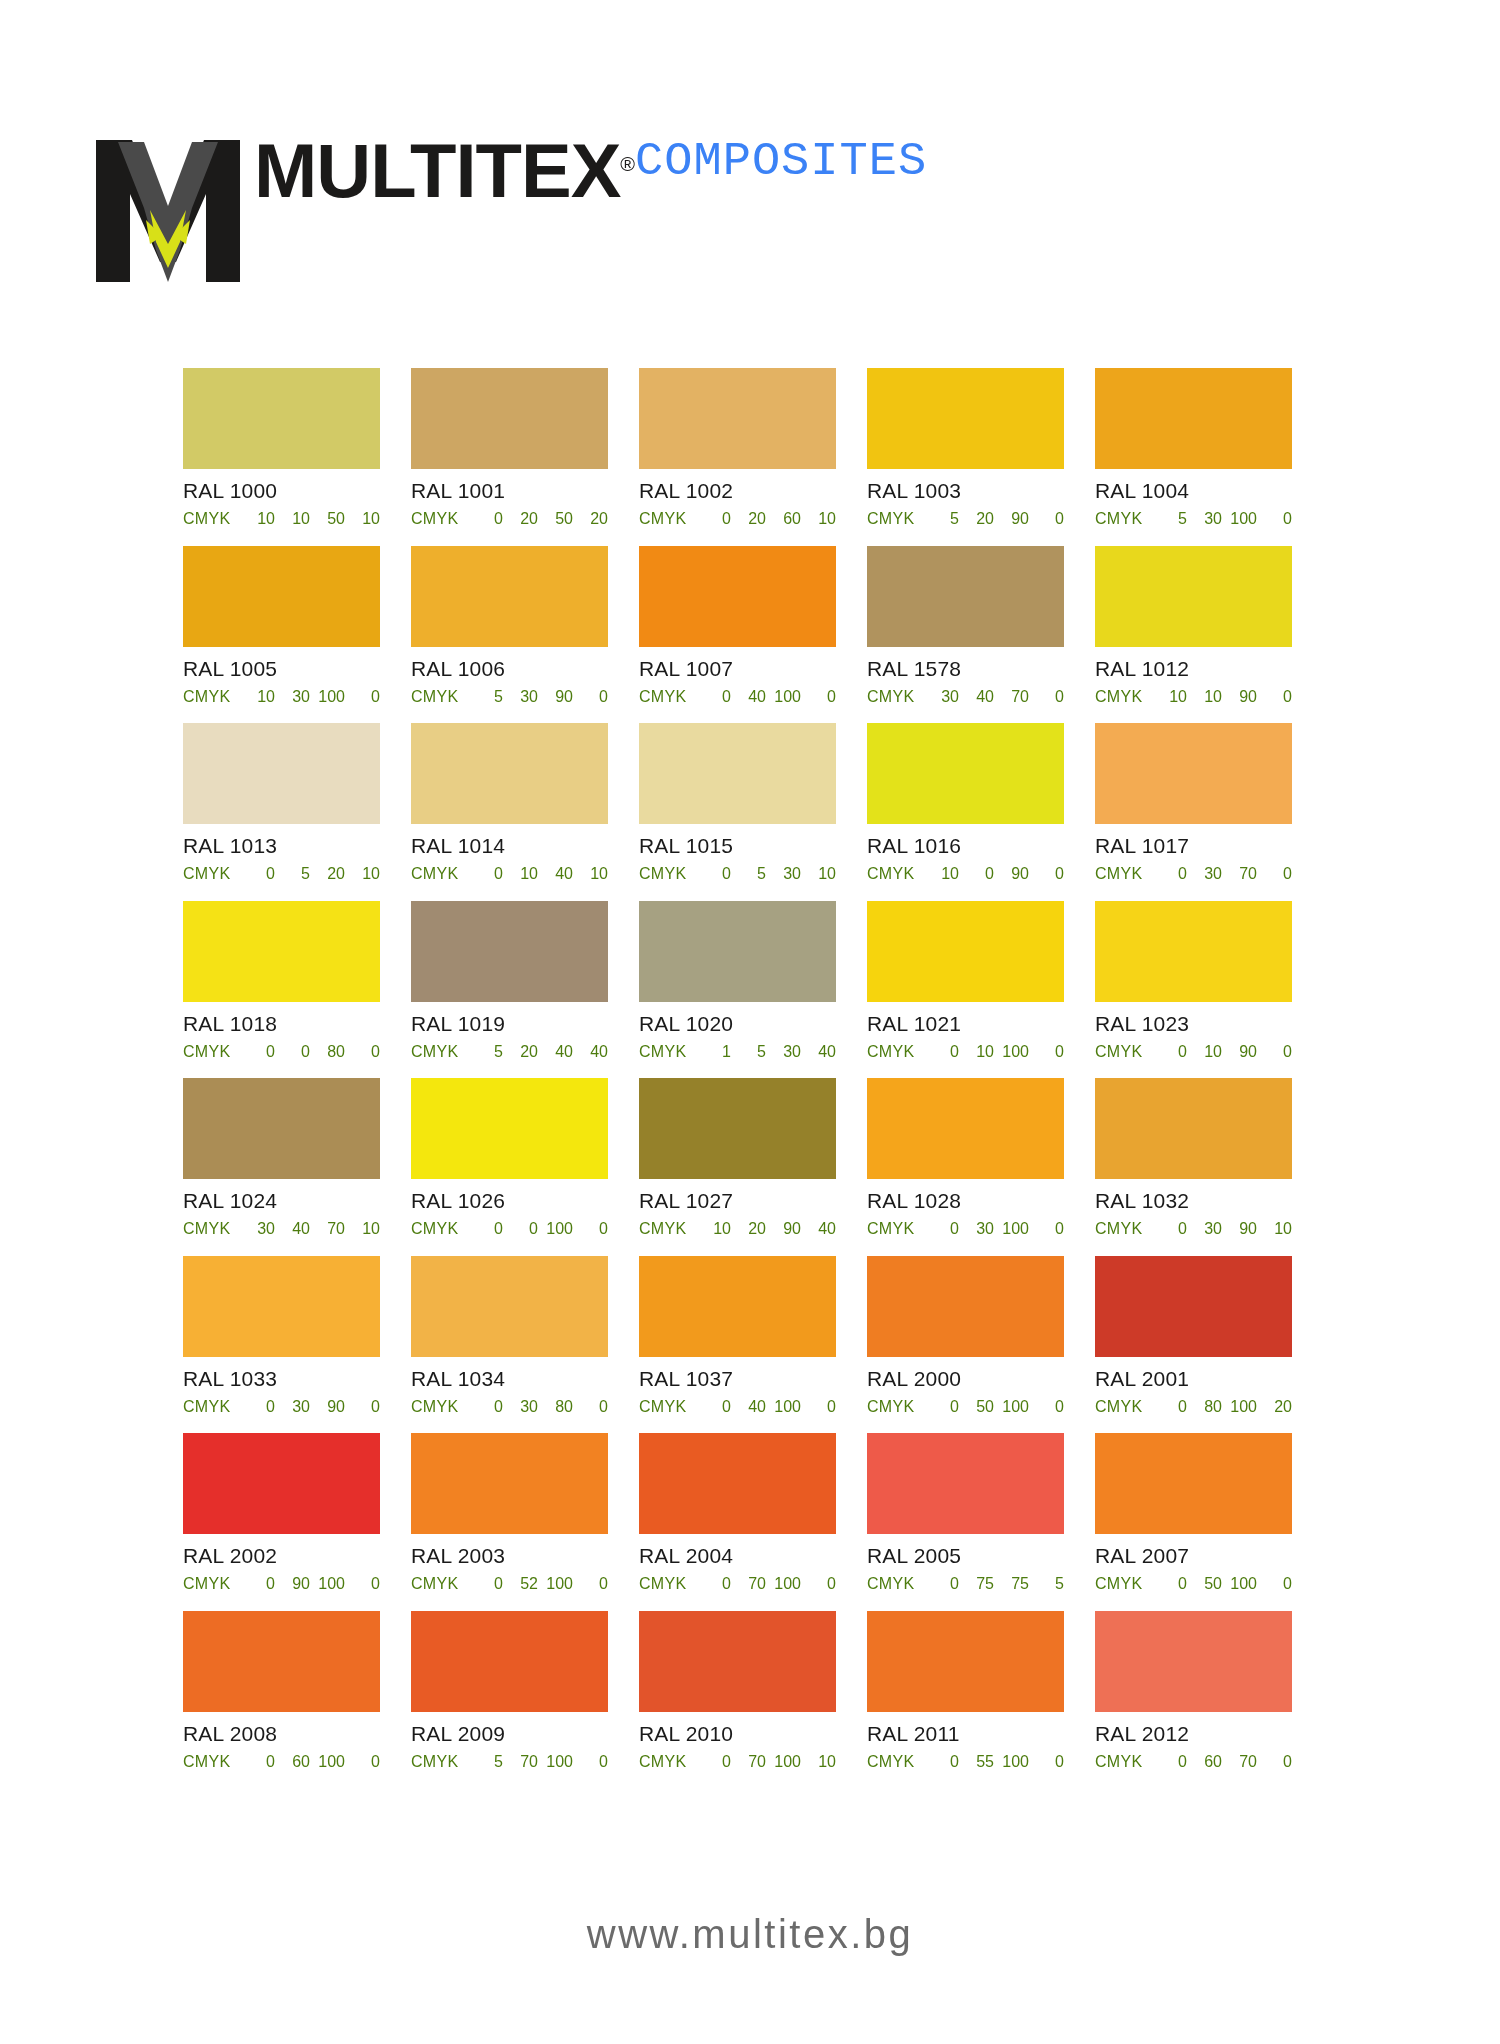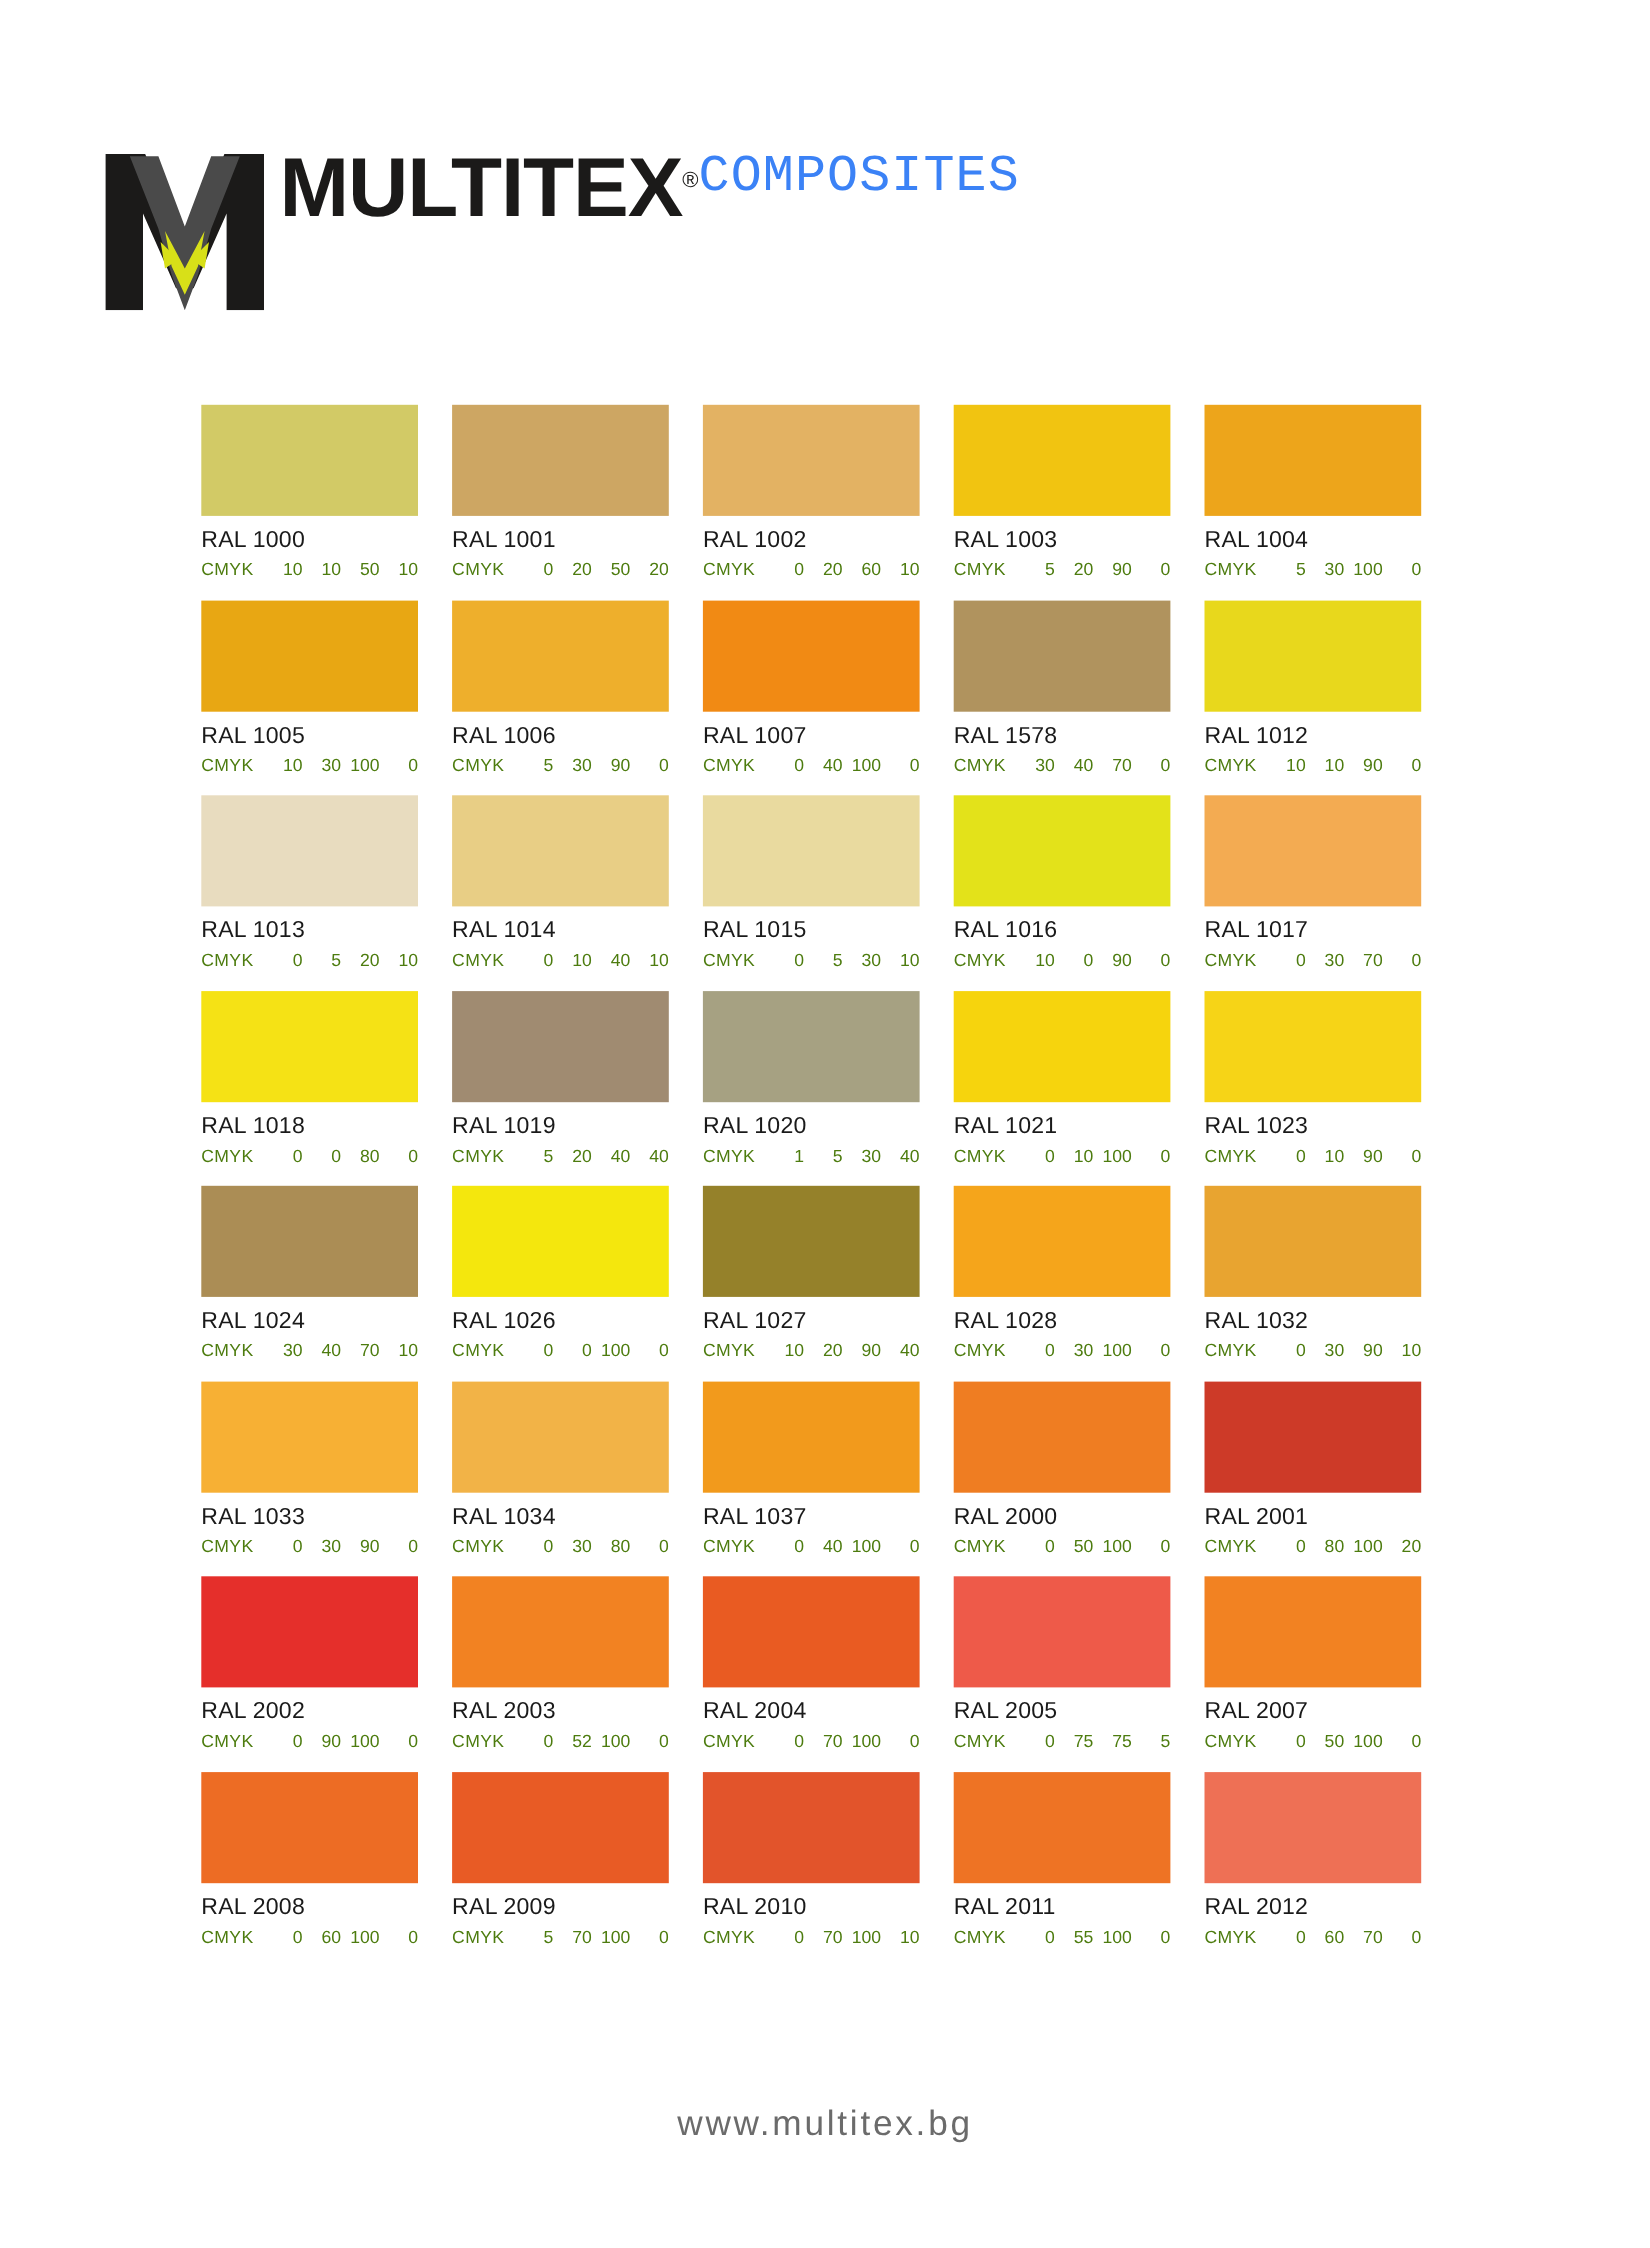--- a/index.html
+++ b/index.html
@@ -136,21 +136,21 @@
   
   .footer {
     position: absolute;
     left: 0;
     top: 1912px;
     width: 1500px;
     text-align: center;
   }
   .footer-url {
     font-family: "Liberation Sans", sans-serif;
-    font-size: 32px;
+    font-size: 40px;
     font-weight: normal;
     color: #6b6b6b;
     letter-spacing: 2.5px;
   }
 </style>
 </head>
 <body>
 
 <div class="header">
 

